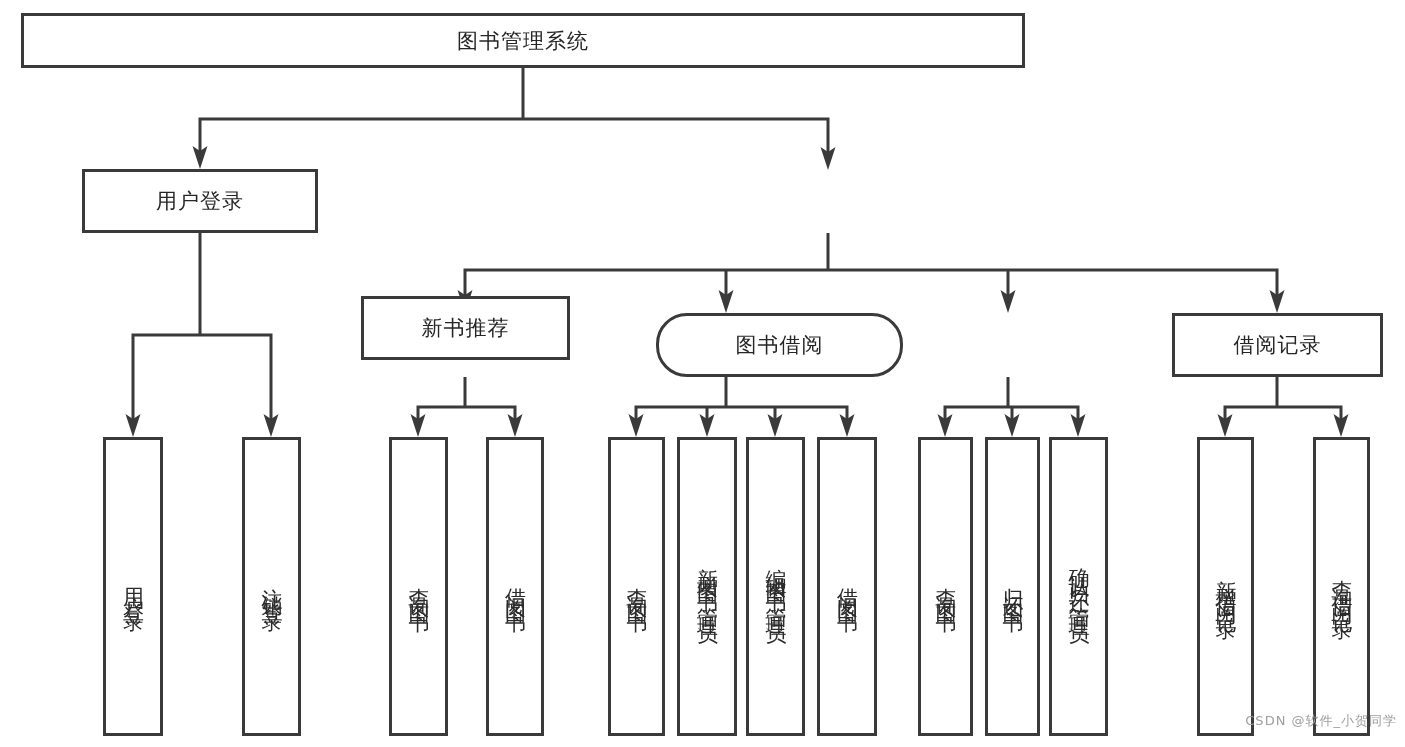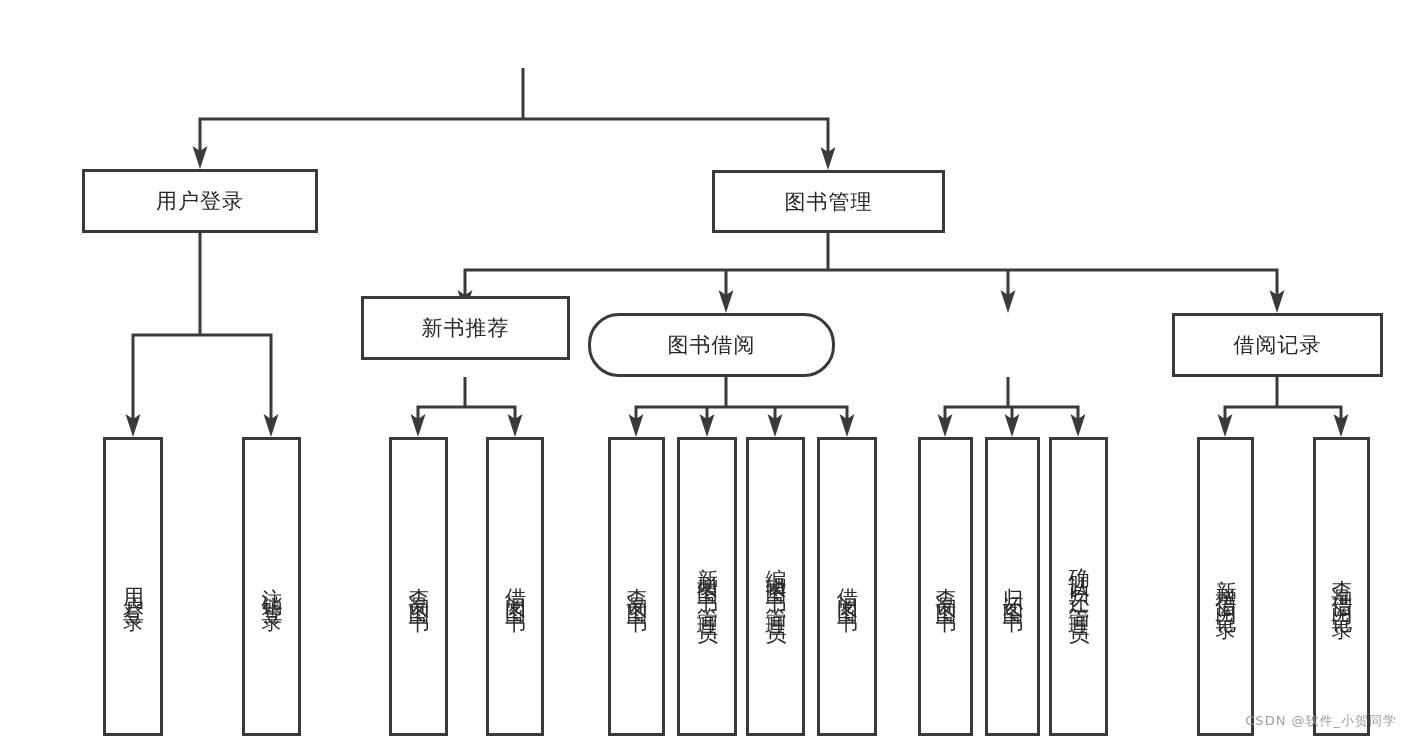--- a/index.html
+++ b/index.html
@@ -29,21 +29,21 @@
     color:#2b2b2b;
     line-height:1;
   }
   
   #root {left:21px;  top:13px;  width:1004px;height:55px;}
   
   #l2a  {left:82px;  top:169px; width:236px; height:64px;}
   #l2b  {left:712px; top:170px; width:233px; height:63px;}
   
   #l3a  {left:361px; top:296px; width:209px; height:64px;}
-  #l3b  {left:588px; top:313px; width:247px; height:64px;border-radius:31px;}
+  #l3b  {left:656px; top:313px; width:247px; height:64px;border-radius:31px;}
   #l3c  {left:902px; top:313px; width:213px; height:64px;}
   #l3d  {left:1172px;top:313px; width:211px; height:64px;}
   
   .leaf {top:437px;height:299px;}
   #f1 {left:103px; width:60px;}
   #f2 {left:242px; width:59px;}
   #f3 {left:389px; width:59px;}
   #f4 {left:486px; width:58px;}
   #f5 {left:608px; width:57px;}
   #f6 {left:677px; width:60px;}
@@ -94,23 +94,23 @@
       <use href="#arrw" x="775" y="437"></use>
       <use href="#arrw" x="847" y="437"></use>
       <use href="#arrw" x="945" y="437"></use>
       <use href="#arrw" x="1012" y="437"></use>
       <use href="#arrw" x="1078" y="437"></use>
       <use href="#arrw" x="1225" y="437"></use>
       <use href="#arrw" x="1341" y="437"></use>
     </g>
   </svg>
 
+  <div class="node h" id="root">图书管理系统</div>
 
   <div class="node h" id="l2a">用户登录</div>
-  <div class="node h" id="l2b">图书管理</div>
 
   <div class="node h" id="l3a">新书推荐</div>
   <div class="node h" id="l3b">图书借阅</div>
   <div class="node h" id="l3d">借阅记录</div>
 
   <div class="node v leaf" id="f1">
     <span>用户登录</span>
     </div>
   <div class="node v leaf" id="f2">
     <span>注销登录</span>

